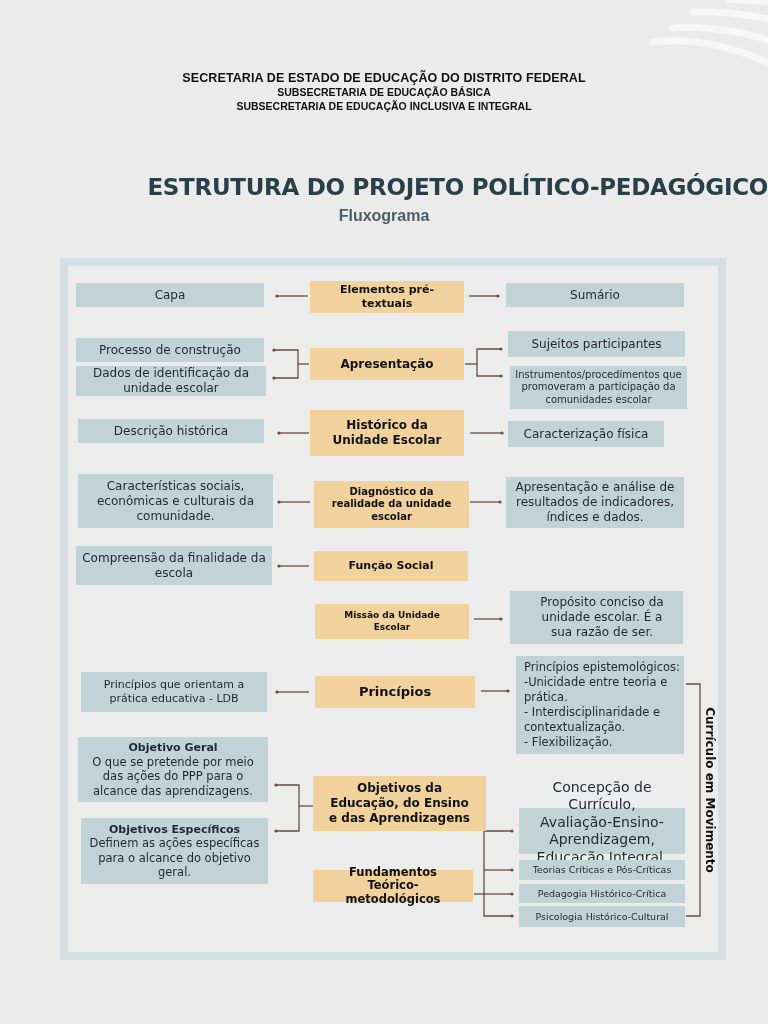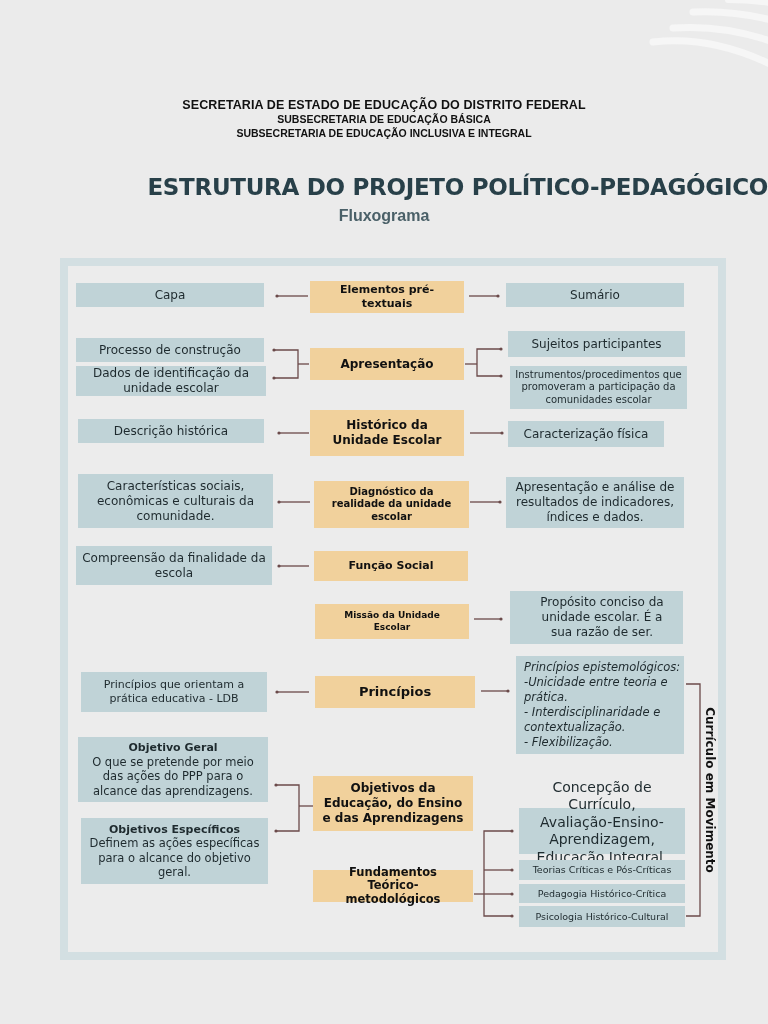--- a/index.html
+++ b/index.html
@@ -2,21 +2,21 @@
 <html><head>
 <meta charset="utf-8">
 <style>
   html, body { margin:0; padding:0; }
   body {
     width:768px; height:1024px; position:relative; overflow:hidden;
     background:#ebebeb;
     font-family:"Liberation Sans", sans-serif;
   }
   .deco { position:absolute; right:-40px; top:-30px; width:240px; height:160px; }
-  .hdr { position:absolute; left:0; width:768px; text-align:center; color:#111; font-weight:bold;margin-top:27px; }
+  .hdr { position:absolute; left:0; width:768px; text-align:center; color:#111; font-weight:bold; }
   .h1 { top:71px; font-size:12.5px; letter-spacing:0.1px; }
   .h2 { top:86px; font-size:10.5px; }
   .h3 { top:100px; font-size:10.5px; }
   .title { position:absolute; top:174px; left:0; width:768px; text-align:right;
     font-size:23px; font-weight:bold; color:#284049; font-family:"DejaVu Sans", sans-serif; letter-spacing:-0.3px; }
   .subtitle { position:absolute; top:207px; left:0; width:768px; text-align:center;
     font-size:16px; font-weight:bold; color:#4a6068; }
   .frame { position:absolute; left:60px; top:258px; width:666px; height:702px;
     border:8px solid #d3dfe2; box-sizing:border-box; background:#ececec; }
   .box { position:absolute; box-sizing:border-box; display:flex; align-items:center; justify-content:center;
@@ -24,21 +24,21 @@
   .blue { background:#c0d3d7; color:#1e2a2e; font-size:12px; font-family:"DejaVu Sans", sans-serif; }
   .tan { background:#f1d19c; color:#111; font-weight:bold; font-size:12px; font-family:"DejaVu Sans", sans-serif; }
   .small { font-size:10px; }
   .xsmall { font-size:14px; }
   .b { font-weight:bold; display:block; }
   .lines { position:absolute; left:0; top:0; width:768px; height:1024px; pointer-events:none; }
   .vlabel { position:absolute; left:700px; top:700px; width:20px; height:180px; }
   .vlabel span { position:absolute; left:50%; top:50%; transform:translate(-50%,-50%) rotate(90deg);
     white-space:nowrap; font-weight:bold; font-size:12px; color:#111; font-family:"DejaVu Sans", sans-serif; }
   .txt { display:block; }
-  .left { text-align:left; justify-content:flex-start; padding-left:8px;font-style:italic; }
+  .left { text-align:left; justify-content:flex-start; padding-left:8px; }
 </style>
 </head>
 <body>
 
 <svg class="deco" viewBox="0 0 240 160">
   <path d="M85 72 Q170 62 260 130" stroke="#f6f6f6" stroke-width="7" fill="none" stroke-linecap="round"></path>
   <path d="M105 58 Q190 52 270 105" stroke="#f6f6f6" stroke-width="7" fill="none" stroke-linecap="round"></path>
   <path d="M125 42 Q200 38 280 80" stroke="#f6f6f6" stroke-width="7" fill="none" stroke-linecap="round"></path>
   <path d="M160 30 Q220 30 280 55" stroke="#f6f6f6" stroke-width="6" fill="none" stroke-linecap="round"></path>
 </svg>
@@ -187,21 +187,21 @@
     <span class="b" style="font-size:11px">Objetivo Geral</span>
     <span class="txt">O que se pretende por meio das ações do PPP para o alcance das aprendizagens.</span>
   </span>
 </div>
 <div class="box blue" style="left:81px;top:818px;width:187px;height:66px;font-size:11.5px;">
   <span style="width:175px">
     <span class="b" style="font-size:11px">Objetivos Específicos</span>
     <span class="txt">Definem as ações específicas para o alcance do objetivo geral.</span>
   </span>
 </div>
-<div class="box tan" style="left:313px;top:776px;width:160px;height:55px;font-size:12px;">
+<div class="box tan" style="left:313px;top:776px;width:173px;height:55px;font-size:12px;">
     <span style="width:150px">Objetivos da Educação, do Ensino e das Aprendizagens</span>
   </div>
 
 <div class="box tan" style="left:313px;top:870px;width:160px;height:32px;font-size:11.5px;line-height:1.15;">
     <span style="width:140px">Fundamentos Teórico-metodológicos</span>
   </div>
 <div class="box blue xsmall" style="left:519px;top:808px;width:166px;height:46px;">
     <span style="width:140px">Concepção de Currículo, Avaliação-Ensino-Aprendizagem, Educação Integral, entre outras.</span>
   </div>
 <div class="box blue" style="left:519px;top:860px;width:166px;height:20px;font-size:9.5px;">

